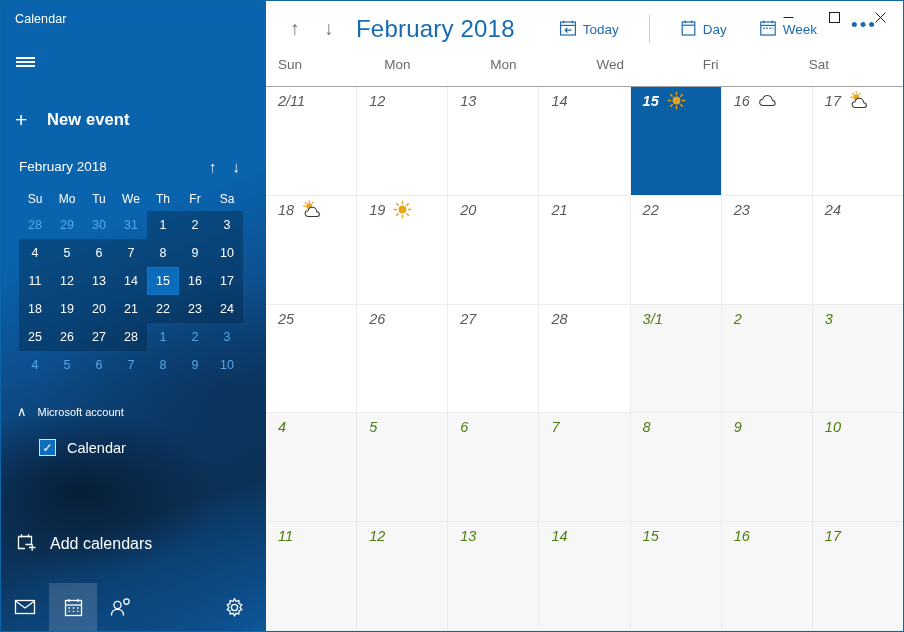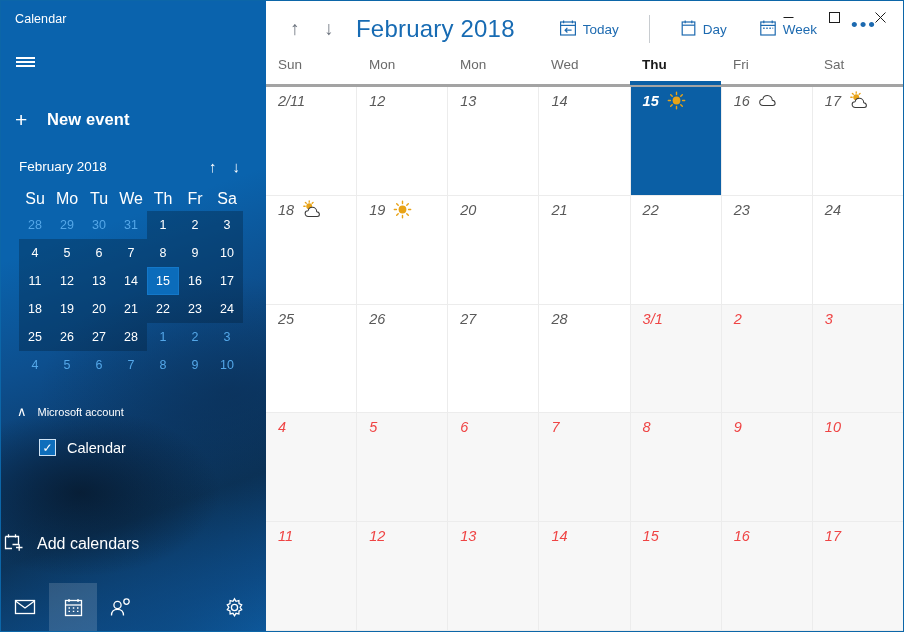--- a/index.html
+++ b/index.html
@@ -85,21 +85,21 @@
   .mini-arrows { display: flex; gap: 16px; padding-right: 12px; }
   .mini-arrows span { color: #fff; font-size: 15px; line-height: 1; }
 
   .mini-grid { position: relative; }
   .mini-row { display: flex; }
   .mini-cell {
     width: 32px; height: 28px;
     display: flex; align-items: center; justify-content: center;
     font-size: 12.5px; color: #ffffff; position: relative; z-index: 2;
   }
-  .mini-dow { font-size: 16px; color: #ffffff; height: 24px; }
+  .mini-dow { font-size: 12px; color: #ffffff; height: 24px; }
   .mini-cell.other { color: #54a7e8; }
   .mini-cell.today-mini {
     background: #0b6cbb;
     box-shadow: 0 0 0 1px #1478c9 inset;
   }
   
   .mini-tint {
     position: absolute; z-index: 1;
     background: rgba(3, 28, 54, 0.34);
     pointer-events: none;
@@ -121,21 +121,21 @@
     width: 17px; height: 17px;
     background: #0e6ebc; border: 1px solid #cfe3f5;
     display: flex; align-items: center; justify-content: center;
     color: #fff; font-size: 12px; line-height: 1;
   }
   .cal-check .cc-label { font-size: 14.5px; }
 
   .add-cal {
     position: absolute; left: 0; bottom: 74px;
     display: flex; align-items: center; gap: 12px;
-    padding-left: 2px; color: #fff;
+    padding-left: 15px; color: #fff;
   }
   .add-cal .ac-label { font-size: 16px; }
 
   .bottom-bar {
     position: absolute; left: 0; bottom: 0;
     width: 265px; height: 48px;
     display: flex; align-items: stretch;
   }
   .bb-btn {
     width: 48px; display: flex; align-items: center; justify-content: center;
@@ -180,21 +180,21 @@
     display: flex; align-items: center; gap: 6px;
     color: #1d6ab0; font-size: 13.5px;
     padding: 6px 10px;
   }
   .tb-divider { width: 1px; height: 28px; background: #c8ccd0; margin: 0 8px; }
   .tb-ellipsis { color:#1d6ab0; font-size: 19px; padding: 0 12px 8px 12px; letter-spacing: 2px; }
 
   
   .dow-header {
     display: flex; height: 30px;
-    border-bottom: 3px solid #a3a3a3;
+    border-bottom: 1px solid #a3a3a3;
     position: relative;
   }
   .dow-cell {
     flex: 1; display: flex; align-items: flex-start;
     padding-left: 12px; color: #6a6a6a; font-size: 13.5px;
     position: relative;
   }
   .dow-cell.current { color: #1a1a1a; font-weight: bold; }
   .dow-cell.current::after {
     content: ""; position: absolute;
@@ -211,21 +211,21 @@
   .day-cell {
     flex: 1; position: relative;
     border-right: 1px solid #ececec;
     padding: 7px 0 0 12px;
     display: flex; align-items: flex-start; gap: 8px;
   }
   .day-cell:last-child { border-right: none; }
   .day-cell.outside { background: #f7f7f7; }
   .day-cell.selected { background: #0b5fa5; }
   .day-num { color: #595959; font-size: 14.5px; line-height: 1; }
-  .day-cell.outside .day-num { color: #ef4444; }
+  .day-cell.outside .day-num { color: #4d7c0f; }
   .day-cell.selected .day-num { color: #ffffff; font-weight: bold; }
   .wx { width: 19px; height: 19px; margin-top: -3px; display:block; }
 </style>
 </head>
 <body>
 
 <div class="window">
 
   <div class="sidebar">
     <div class="sidebar-backdrop"></div>
@@ -447,21 +447,20 @@
 
         <div class="tb-ellipsis">•••</div>
       </div>
     </div>
 
     <div class="dow-header" id="dow-header">
         <div class="dow-cell">Sun</div>
         <div class="dow-cell">Mon</div>
         <div class="dow-cell">Mon</div>
         <div class="dow-cell">Wed</div>
-        <div class="dow-cell current">Thu</div>
         <div class="dow-cell">Fri</div>
         <div class="dow-cell">Sat</div>
       </div>
 
     <div class="month-grid" id="month-grid">
         <div class="week-row">
           <div class="day-cell">
             <span class="day-num">2/11</span>
           </div>
           <div class="day-cell">

